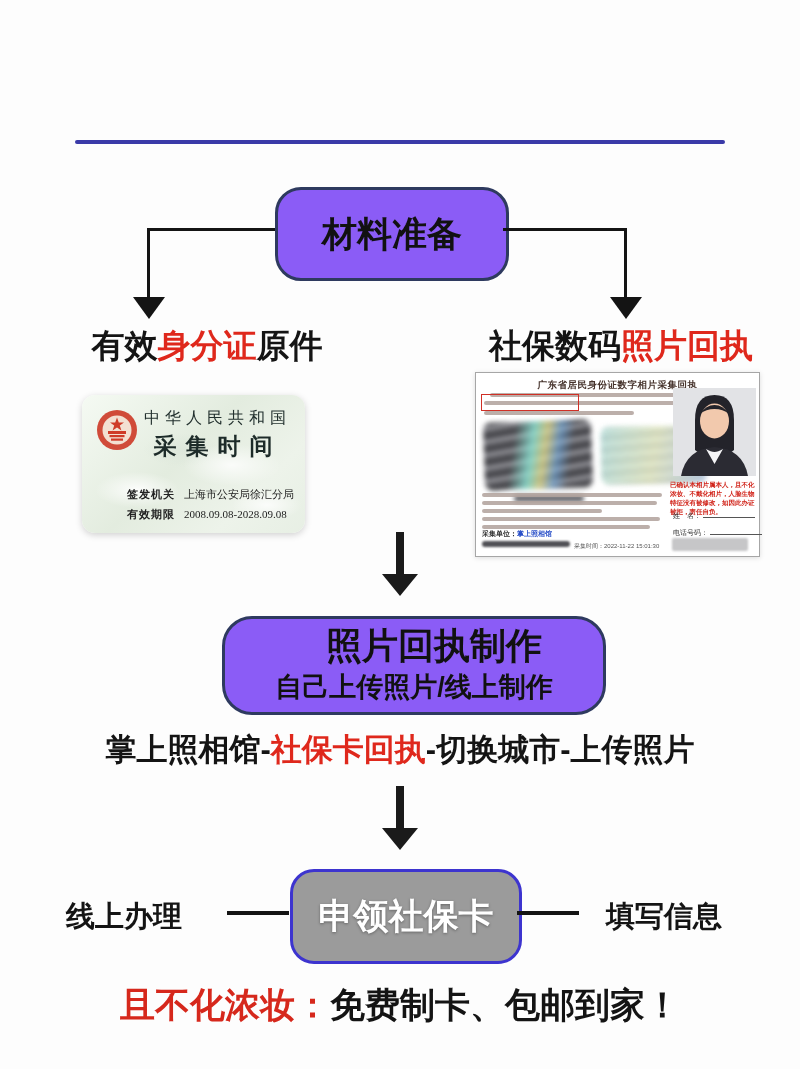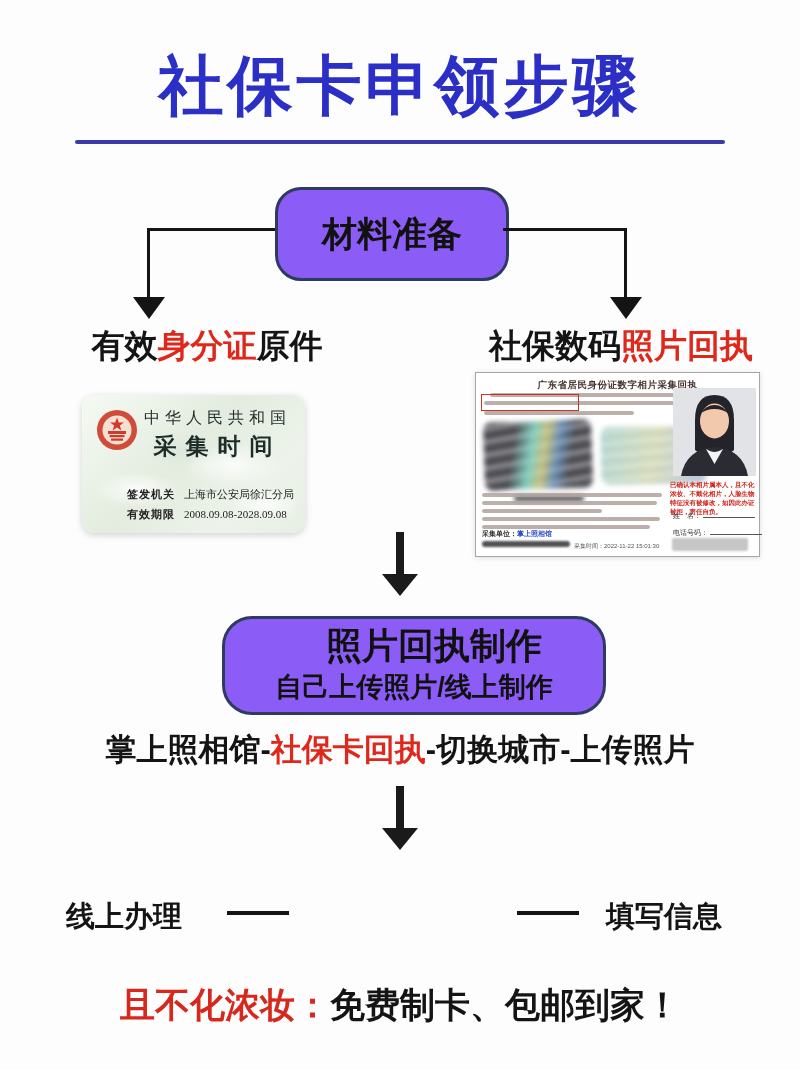--- a/index.html
+++ b/index.html
@@ -123,21 +123,20 @@
   
   .footer{position:absolute;left:0;top:982px;width:800px;text-align:center;
           font-size:35px;font-weight:800;color:#141414;white-space:nowrap;}
   .footer .red{color:#d6281c;}
 </style>
 </head>
 <body>
 
 <div class="canvas">
 
-  <div class="title">社保卡申领步骤</div>
   <div class="divider"></div>
 
   <div class="flowbox box-materials">
     <div class="t">材料准备</div>
   </div>
 
   <div class="hline" style="left:147px;top:228px;width:128px;"></div>
   <div class="vline" style="left:147px;top:228px;height:70px;"></div>
   <div class="ahead" style="left:133px;top:297px;"></div>
 
@@ -221,20 +220,23 @@
 
   <div class="pathline">
     <span>掌上照相馆-</span><span class="red">社保卡回执</span><span>-切换城市-上传照片</span>
   </div>
 
   <div class="stem" style="left:396px;top:786px;height:45px;"></div>
   <div class="bighead" style="left:382px;top:828px;"></div>
 
   <div class="sidelabel lab-left">线上办理</div>
   <div class="btnline bl-left"></div>
+  <div class="applybtn">
+    <div class="t">申领社保卡</div>
+  </div>
   <div class="btnline bl-right"></div>
   <div class="sidelabel lab-right">填写信息</div>
 
   <div class="footer">
     <span class="red">且不化浓妆：</span><span>免费制卡、包邮到家！</span>
   </div>
 
 </div>
 
 </body></html>

